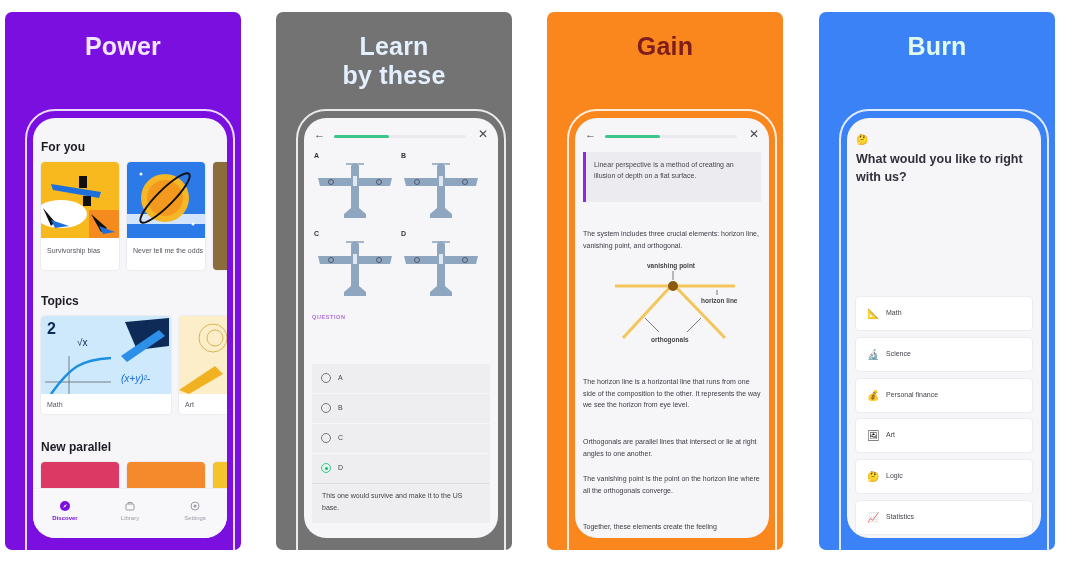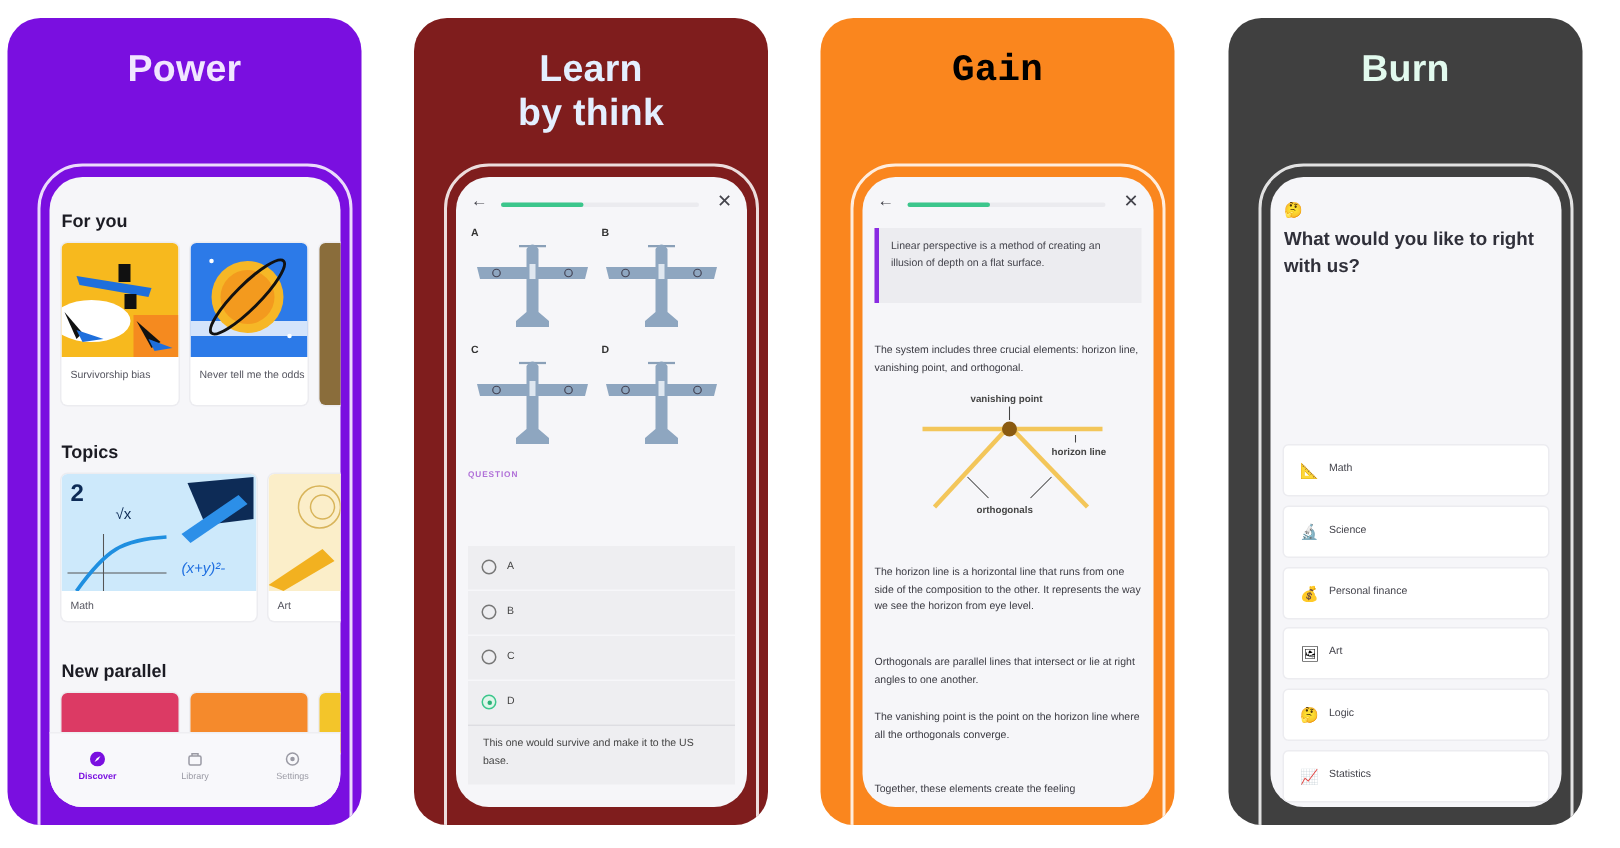--- a/index.html
+++ b/index.html
@@ -1,34 +1,34 @@
 <!DOCTYPE html>
 <html><head>
 <meta charset="utf-8">
 <style>
   * { box-sizing: border-box; margin: 0; padding: 0; }
   html, body { width: 1080px; height: 565px; background: #ffffff; overflow: hidden; }
   body { font-family: "Liberation Sans", "DejaVu Sans", sans-serif; position: relative; }
 
   .panel {
     position: absolute; top: 12px; width: 236px; height: 538px;
-    border-radius: 22px; overflow: hidden;
+    border-radius: 7px; overflow: hidden;
   }
   .p1 { left: 5px;   background: #7a0fe0; }
-  .p2 { left: 276px; background: #7f1d1d; }
+  .p2 { left: 276px; background: #737373; }
   .p3 { left: 547px; background: #fa861e; }
-  .p4 { left: 819px; background: #404040; }
+  .p4 { left: 819px; background: #3b82f6; }
 
   .headline {
     position: absolute; top: 20px; left: 0; right: 0; text-align: center;
     color: #f1e6ff; font-weight: bold; font-size: 25px; line-height: 29px;
     letter-spacing: 0.2px;
   }
   .p2 .headline { color: #e4efff; }
-  .p3 .headline { color: #000000; font-family: Liberation Mono, monospace; }
+  .p3 .headline { color: #7f1d1d; }
   .p4 .headline { color: #e2faee; }
 
   .phone-outline {
     position: absolute; left: 20px; top: 97px; width: 210px; height: 470px;
     border: 2.5px solid rgba(255,255,255,0.85); border-radius: 30px;
   }
   .phone-screen {
     position: absolute; left: 28px; top: 106px; width: 194px; height: 420px;
     background: #f6f6f9; border-radius: 22px; overflow: hidden;
   }
@@ -172,21 +172,21 @@
           </svg>
         <span>Settings</span>
       </div>
     </div>
   </div>
 </div>
 
 <div class="panel p2">
   <div class="headline">
     <div>Learn</div>
-    <div>by think</div>
+    <div>by these</div>
   </div>
   <div class="phone-outline"></div>
   <div class="phone-screen">
     <div class="topbar">
       <span class="back">←</span>
       <div class="progress">
           <div class="fill"></div>
         </div>
       <span class="close">✕</span>
     </div>

